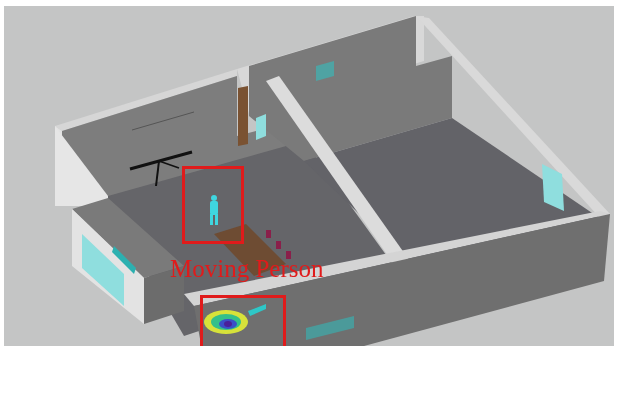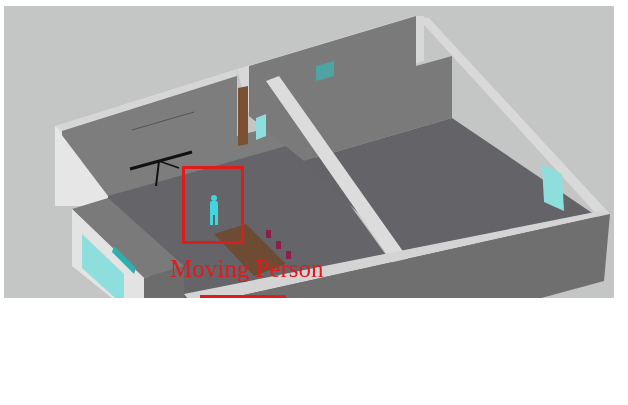--- a/index.html
+++ b/index.html
@@ -1,17 +1,17 @@
 <!DOCTYPE html>
 <html><head>
 <meta charset="utf-8">
 <style>
   html, body { margin: 0; padding: 0; background: #ffffff; }
   body { width: 628px; height: 405px; position: relative; overflow: hidden; font-family: "Liberation Serif", serif; }
-  .viewport { position: absolute; left: 4px; top: 6px; width: 610px; height: 292px; background: #c4c5c5; overflow: hidden; }
+  .viewport { position: absolute; left: 4px; top: 6px; width: 610px; height: 340px; background: #c4c5c5; overflow: hidden; }
   svg.scene { position: absolute; left: 0; top: 0; }
   .label { position: absolute; color: #e01b1b; font-family: "Liberation Serif", "DejaVu Serif", serif; white-space: nowrap; line-height: 1; }
   .label-person { left: 166px; top: 250px; font-size: 25px; }
   .label-radar { left: 282px; top: 362px; font-size: 25px; }
   .marker { position: absolute; border: 3px solid #e01b1b; box-sizing: border-box; }
   .marker-person { left: 178px; top: 160px; width: 62px; height: 78px; }
   .marker-radar { left: 196px; top: 289px; width: 86px; height: 62px; }
   .axis { position: absolute; left: 16px; top: 358px; width: 22px; height: 22px; }
 </style>
 </head>

